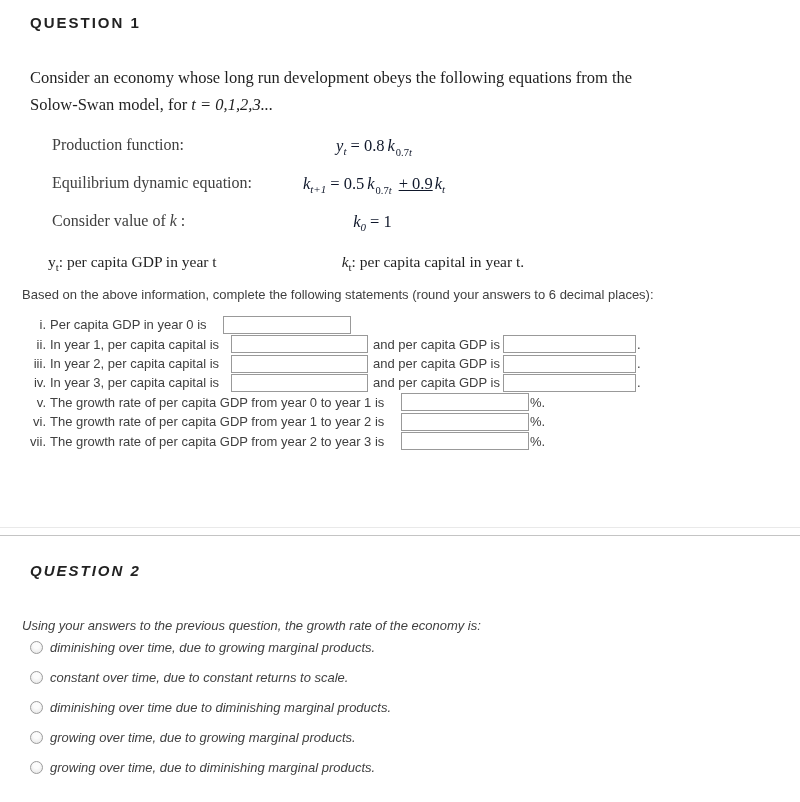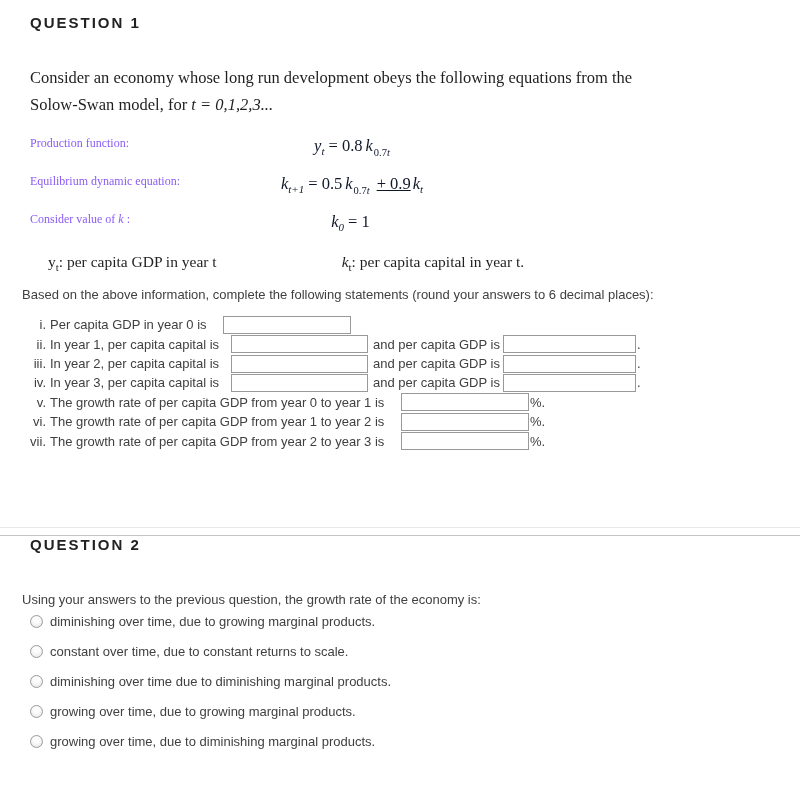--- a/index.html
+++ b/index.html
@@ -10,21 +10,21 @@
   
   .q1{padding-top:14px;padding-bottom:76px;border-bottom:1px solid #e9e9e9;margin-bottom:7px;}
 
   .intro{margin:33px 0 0 30px;width:618px;font-family:"Liberation Serif",serif;
          font-size:16.5px;line-height:27px;color:#1f1f1f;}
   .intro .math{font-style:italic;}
 
   .equations{margin-top:18px;}
   .eq-row{display:flex;align-items:flex-start;height:24px;margin:0 0 14px 30px;
           font-family:"Liberation Serif",serif;}
-  .eq-label{width:210px;font-size:12px;color:#8b5cf6;flex:none;}
+  .eq-label{width:210px;font-size:16px;color:#404040;flex:none;margin-left:22px;}
   .eq-label i{font-style:italic;}
   .eq-wrap{width:224px;text-align:center;font-size:16.5px;color:#0f172a;flex:none;}
   .eq-wrap i, .eq-wrap sub{font-style:italic;}
   .eq-wrap sub{font-size:11px;}
   .eq-mid{margin:0 3px 0 4px;}
   .eq-plus{margin:0 2px 16px 7px;text-decoration:underline;}
   .ss{display:inline-flex;flex-direction:row;align-items:flex-start;
       font-size:10.5px;line-height:9.5px;vertical-align:-5px;margin-left:1px;}
   .ss .ss-sub{font-style:italic;}
 
@@ -47,21 +47,21 @@
               font-family:"Liberation Sans",sans-serif;font-size:13px;
               padding:0 3px;color:#333;background:#fff;flex:none;border-radius:0;}
   .blank-a{width:128px;}
   .blank-b1{width:137px;}
   .blank-b2{width:133px;}
   .blank-c{width:128px;}
   .imid{width:135px;padding-left:5px;box-sizing:border-box;flex:none;}
   .isuffix{margin-left:1px;}
 
   
-  .q2{border-top:1px solid #c4c4c4;}
+  .q2{border-top:1px solid #c4c4c4;padding-top:26px;font-style:italic;}
   .prompt{margin:39px 0 0 22px;font-size:13px;color:#404040;}
   .options{margin:8px 0 0 30px;}
   .option-row{display:flex;align-items:center;height:14px;margin-bottom:16px;cursor:default;}
   .radio{width:13px;height:13px;border-radius:50%;border:1px solid #9b9b9b;
          background:radial-gradient(circle at 50% 35%, #fcfcfc 30%, #e2e2e2 100%);
          box-sizing:border-box;margin-right:7px;flex:none;}
   .option-label{font-size:13px;color:#404040;}
 </style>
 </head>
 <body>

